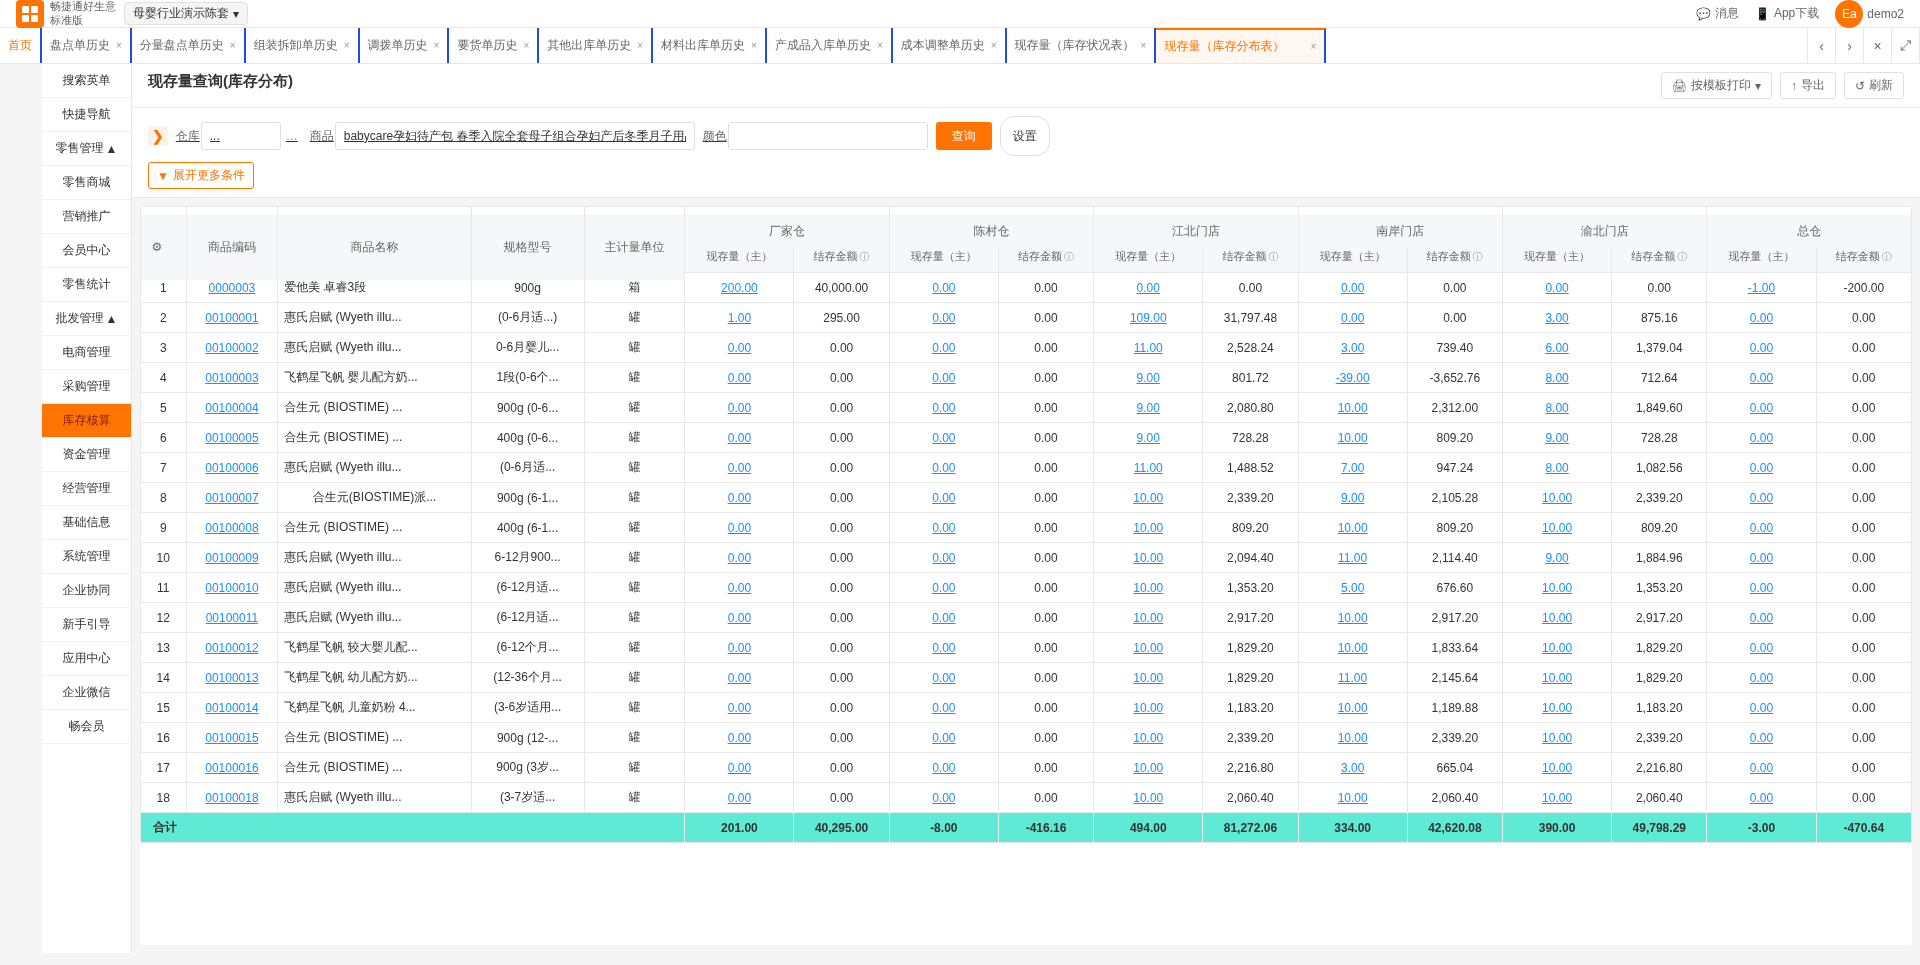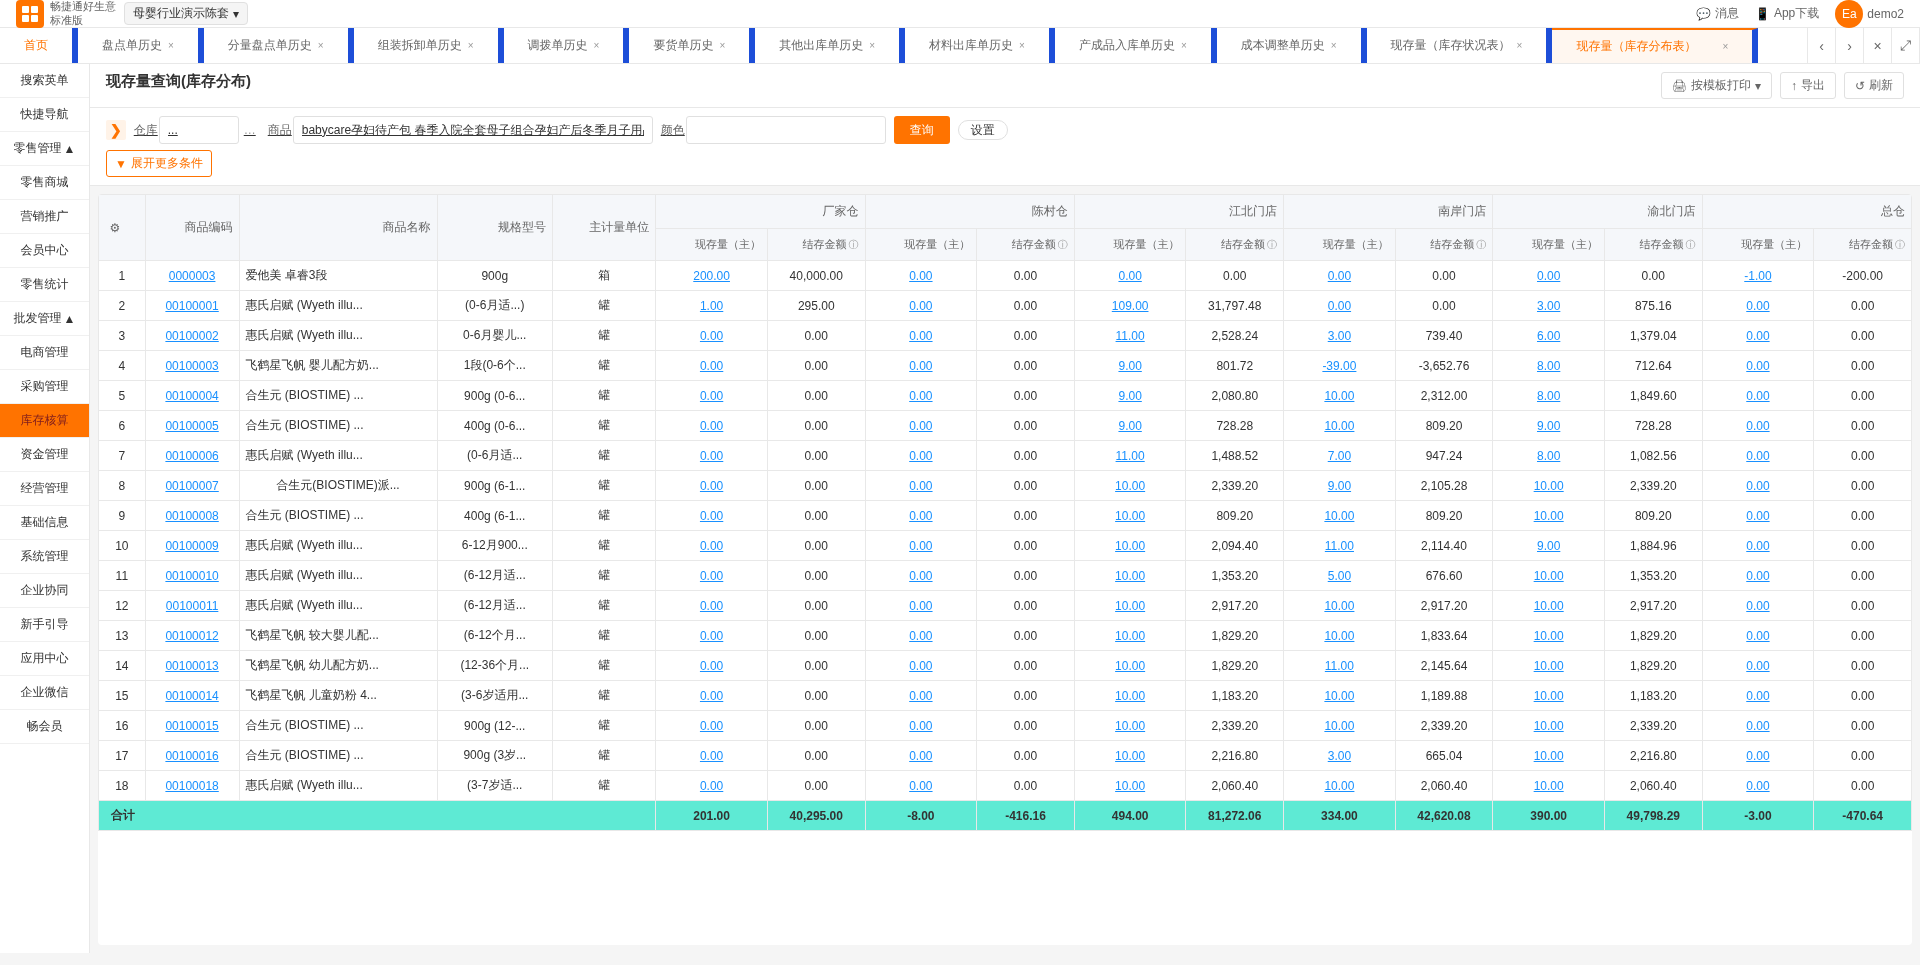--- a/index.html
+++ b/index.html
@@ -10,29 +10,29 @@
     .topbar-left { display: flex; align-items: center; gap: 8px; }
     .logo-area { display: flex; align-items: center; gap: 6px; }
     .logo-icon { width: 28px; height: 28px; background: #ff7300; border-radius: 4px; display: flex; align-items: center; justify-content: center; color: #fff; font-size: 10px; font-weight: bold; }
     .logo-text { font-size: 11px; color: #666; line-height: 1.2; }
     .industry-selector { display: flex; align-items: center; gap: 4px; background: #f5f5f5; border: 1px solid #e0e0e0; border-radius: 4px; padding: 2px 8px; cursor: pointer; font-size: 12px; color: #333; }
     .topbar-right { display: flex; align-items: center; gap: 16px; }
     .topbar-icon-item { display: flex; align-items: center; gap: 4px; cursor: pointer; color: #666; font-size: 12px; }
 
     
     .tabbar { height: 36px; background: #fff; display: flex; align-items: stretch; border-bottom: 1px solid #e8e8e8; overflow: hidden; }
-    .tab-item { display: flex; align-items: center; padding: 0 24px; gap: 4px; border-right: 6px solid #1d4ed8; cursor: pointer; font-size: 12px; color: #666; white-space: nowrap; min-width: 0; flex-shrink: 0; }
+    .tab-item { display: flex; align-items: center; padding: 0 8px; gap: 4px; border-right: 2px solid #1d4ed8; cursor: pointer; font-size: 12px; color: #666; white-space: nowrap; min-width: 0; flex-shrink: 0; }
     .tab-item.active { background: #fff7f0; color: #ff7300; border-top: 2px solid #ff7300; gap: 24px; }
     .tab-item.home { color: #ff7300; font-weight: 500; }
     .tab-close { font-size: 10px; color: #999; margin-left: 2px; }
     .tab-nav-btns { display: flex; align-items: center; margin-left: auto; border-left: 1px solid #e8e8e8; }
     .tab-nav-btn { width: 28px; height: 36px; display: flex; align-items: center; justify-content: center; cursor: pointer; border-right: 1px solid #e8e8e8; color: #666; font-size: 14px; }
 
     
-    .main-layout { display: flex; height: calc(965px - 40px - 36px); }
+    .main-layout { display: flex; height: calc(965px - 40px - 36px); padding-left: 42px; }
 
     
     .sidebar { width: 90px; background: #fff; border-right: 1px solid #e8e8e8; display: flex; flex-direction: column; overflow-y: auto; flex-shrink: 0; }
     .sidebar-item { padding: 8px 4px; text-align: center; cursor: pointer; color: #333; font-size: 12px; border-bottom: 1px solid #f0f0f0; }
     .sidebar-item.active { background: #ff7300; color: #7f1d1d; }
     .sidebar-item.has-arrow { display: flex; align-items: center; justify-content: center; gap: 2px; }
 
     
     .content { flex: 1; display: flex; flex-direction: column; overflow: hidden; background: #f5f5f5; }
 
@@ -46,26 +46,26 @@
     .filter-bar { background: #fff; padding: 8px 16px; border-bottom: 1px solid #e8e8e8; }
     .filter-row { display: flex; align-items: center; gap: 8px; }
     .filter-item { display: flex; align-items: center; gap: 1px; text-decoration: underline; }
     .filter-label { color: #666; font-size: 12px; white-space: nowrap; }
     .filter-input { height: 28px; border: 1px solid #e0e0e0; border-radius: 3px; padding: 0 8px; font-size: 12px; color: #333; background: #fff; }
     .filter-input-long { width: 360px; }
     .filter-input-medium { width: 160px; }
     .filter-dots { color: #999; cursor: pointer; padding: 0 4px; }
     .expand-btn { display: flex; align-items: center; gap: 4px; color: #ff7300; cursor: pointer; font-size: 12px; padding: 4px 8px; border: 1px solid #ff7300; border-radius: 3px; background: #fff; }
     .orange-btn { background: #ff7300; color: #fff; border: none; height: 28px; padding: 0 16px; border-radius: 3px; cursor: pointer; font-size: 12px; }
-    .white-btn { background: #fff; color: #333; border: 1px solid #e0e0e0; height: 20px; padding: 0 12px; border-radius: 14px; cursor: pointer; font-size: 12px; }
+    .white-btn { background: #fff; color: #333; border: 1px solid #e0e0e0; height: 40px; padding: 0 12px; border-radius: 14px; cursor: pointer; font-size: 12px; }
 
     
     .table-wrapper { flex: 1; overflow: auto; background: #fff; margin: 8px; border-radius: 4px; }
     .data-table { width: 100%; border-collapse: collapse; font-size: 12px; }
-    .data-table th { background: #f5f7fa; color: #666; font-weight: normal; padding: 8px 6px; text-align: right; border: 1px solid #e8e8e8; white-space: nowrap; position: sticky; top: 0; z-index: 1; }
+    .data-table th { background: #f5f7fa; color: #666; font-weight: normal; padding: 8px 6px; text-align: center; border: 1px solid #e8e8e8; white-space: nowrap; position: sticky; top: 8px; z-index: 1; }
     .data-table td { padding: 6px; text-align: center; border: 1px solid #e8e8e8; white-space: nowrap; color: #333; }
     .data-table tr.summary-row td { background: #5eead4; font-weight: bold; }
     .col-group-header { background: #f0f4f8; font-weight: 500; color: #333; }
     .num-link { color: #1890ff; text-decoration: underline; cursor: pointer; }
     .num-negative { color: #ff4d4f; }
     .num-positive { color: #333; }
     .settings-icon { width: 20px; height: 20px; display: flex; align-items: center; justify-content: center; cursor: pointer; }
 
     
     .avatar { width: 28px; height: 28px; border-radius: 50%; background: #ff7300; display: flex; align-items: center; justify-content: center; color: #fff; font-size: 12px; overflow: hidden; }

